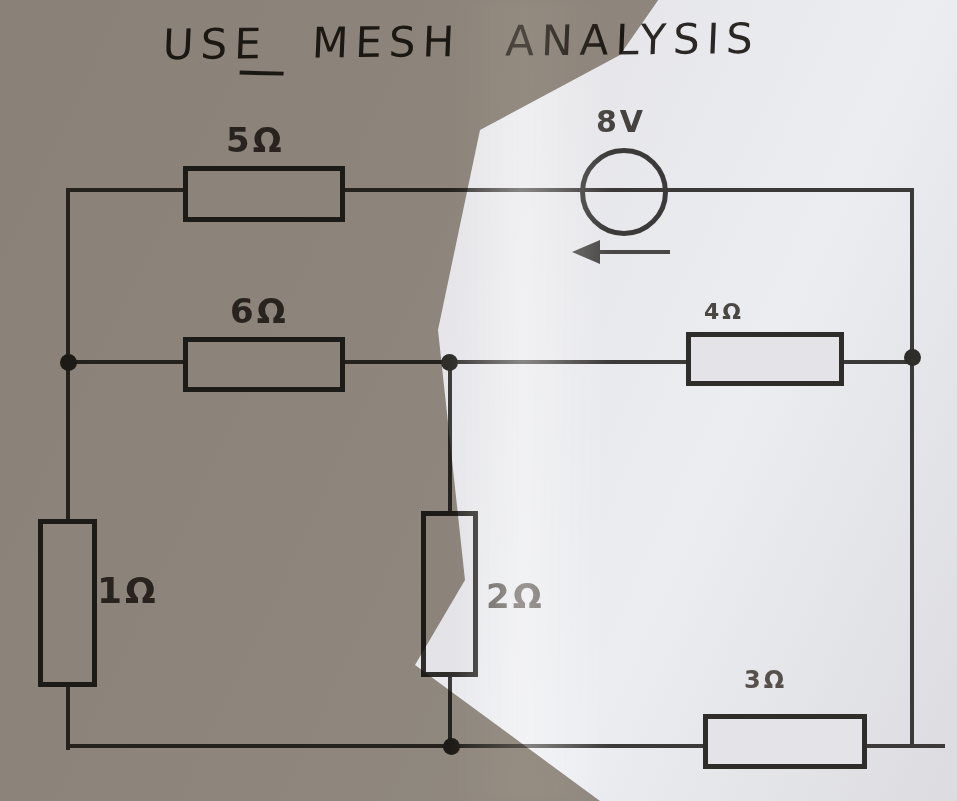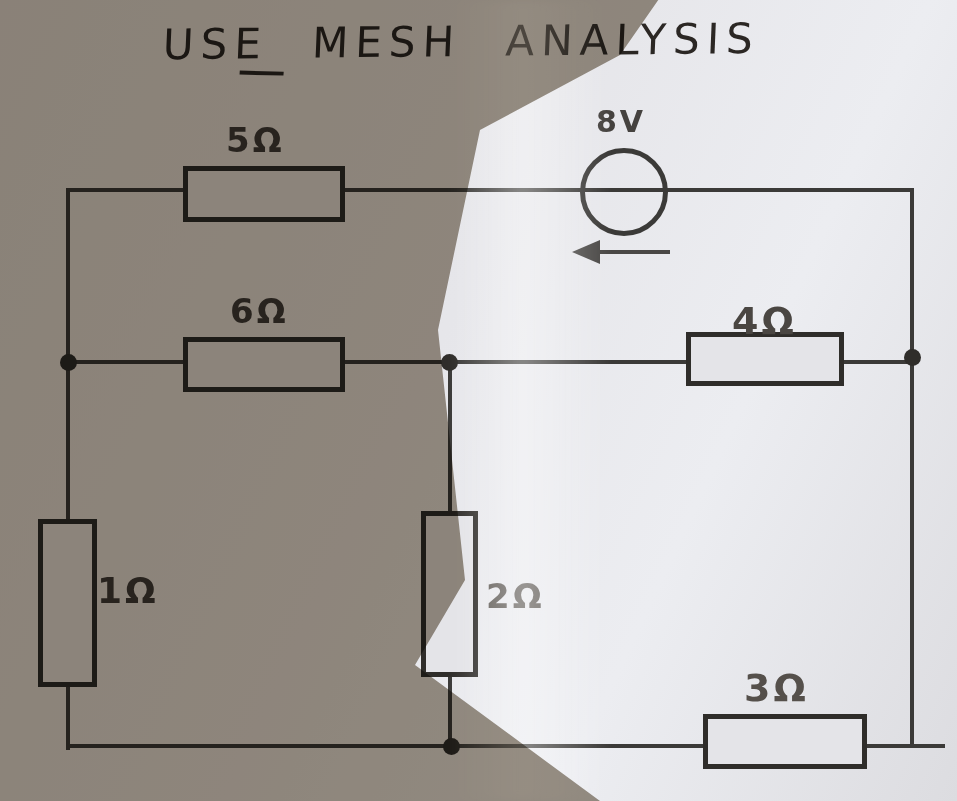--- a/index.html
+++ b/index.html
@@ -84,30 +84,30 @@
     <div class="arrow-shaft"></div>
     <div class="arrow-head"></div>
 
     <div class="rbox" style="left:183px;top:166px;width:162px;height:56px;"></div>
     <div class="lbl" style="left:226px;top:120px;font-size:34px;">5Ω</div>
 
     <div class="rbox" style="left:183px;top:337px;width:162px;height:55px;"></div>
     <div class="lbl" style="left:230px;top:291px;font-size:34px;">6Ω</div>
 
     <div class="rbox" style="left:686px;top:332px;width:158px;height:54px;"></div>
-    <div class="lbl" style="left:732px;top:299px;font-size:38px;color:#4a4642;">4Ω</div>
+    <div class="lbl" style="left:704px;top:299px;font-size:22px;color:#4a4642;">4Ω</div>
 
     <div class="rbox" style="left:38px;top:519px;width:59px;height:168px;"></div>
     <div class="lbl" style="left:97px;top:570px;font-size:36px;">1Ω</div>
 
     <div class="rbox" style="left:421px;top:511px;width:57px;height:166px;"></div>
     <div class="lbl" style="left:486px;top:576px;font-size:34px;color:#5a5550;">2Ω</div>
 
     <div class="rbox" style="left:703px;top:714px;width:164px;height:55px;"></div>
-    <div class="lbl" style="left:744px;top:666px;font-size:38px;color:#55504b;">3Ω</div>
+    <div class="lbl" style="left:744px;top:666px;font-size:24px;color:#55504b;">3Ω</div>
 
     <div class="dot" style="left:60px;top:354px;"></div>
     <div class="dot" style="left:441px;top:354px;"></div>
     <div class="dot" style="left:904px;top:349px;"></div>
     <div class="dot" style="left:443px;top:738px;"></div>
   </div>
 
   <div class="glare"></div>
   <div class="shadow"></div>
 

